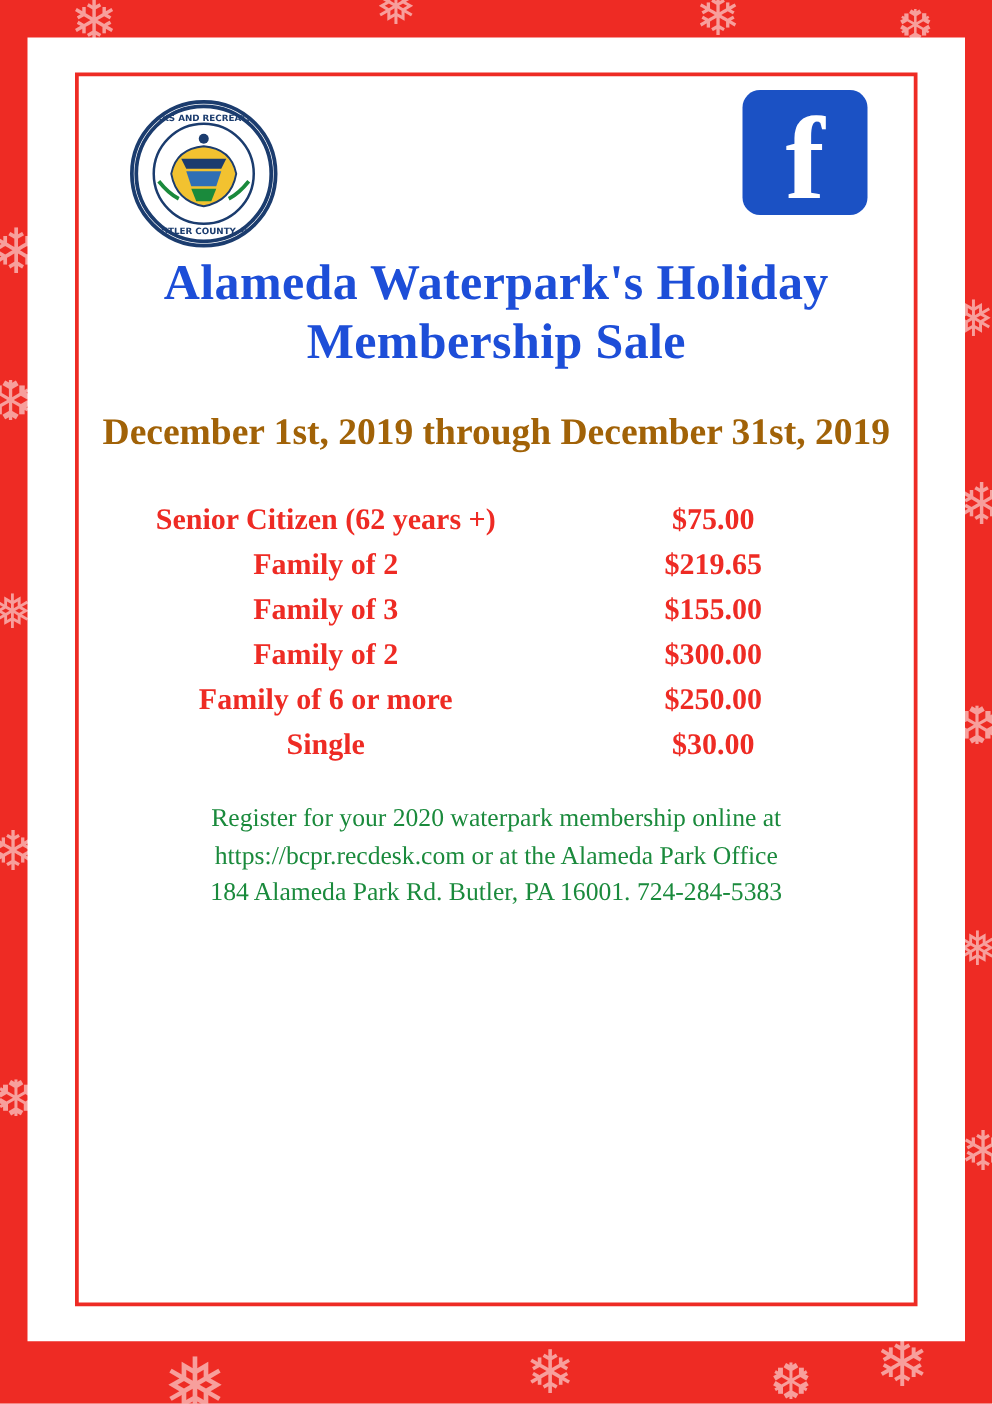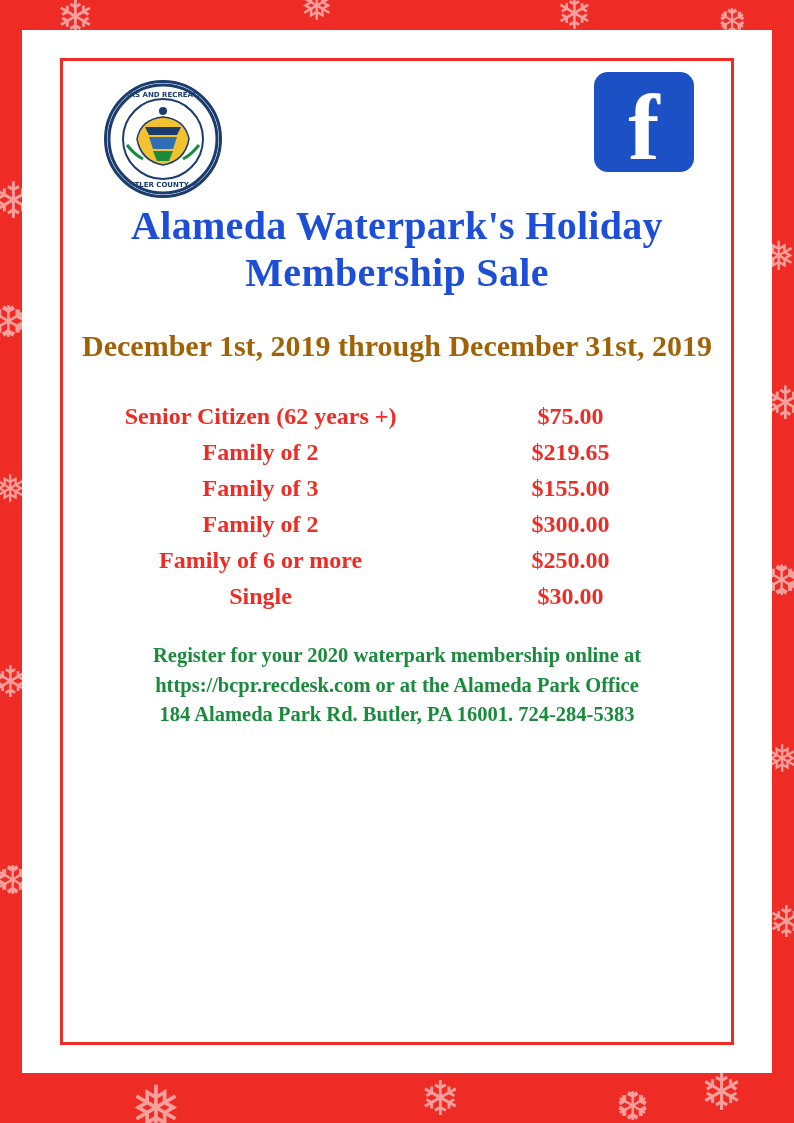--- a/index.html
+++ b/index.html
@@ -142,21 +142,21 @@
     width: 44%;
     text-align: center;
   }
 
   .footer {
     margin: 26px auto 0 auto;
     width: 640px;
     text-align: center;
     color: #1a8a3c;
     font-size: 20.5px;
-    font-weight: bold;
+    font-weight: normal;
     line-height: 1.45;
   }
 </style>
 </head>
 <body>
 
 <div class="poster">
 
   <div class="snow-layer">
     <span class="snow" style="left:56px; top:-6px; font-size:46px;">❄</span>

